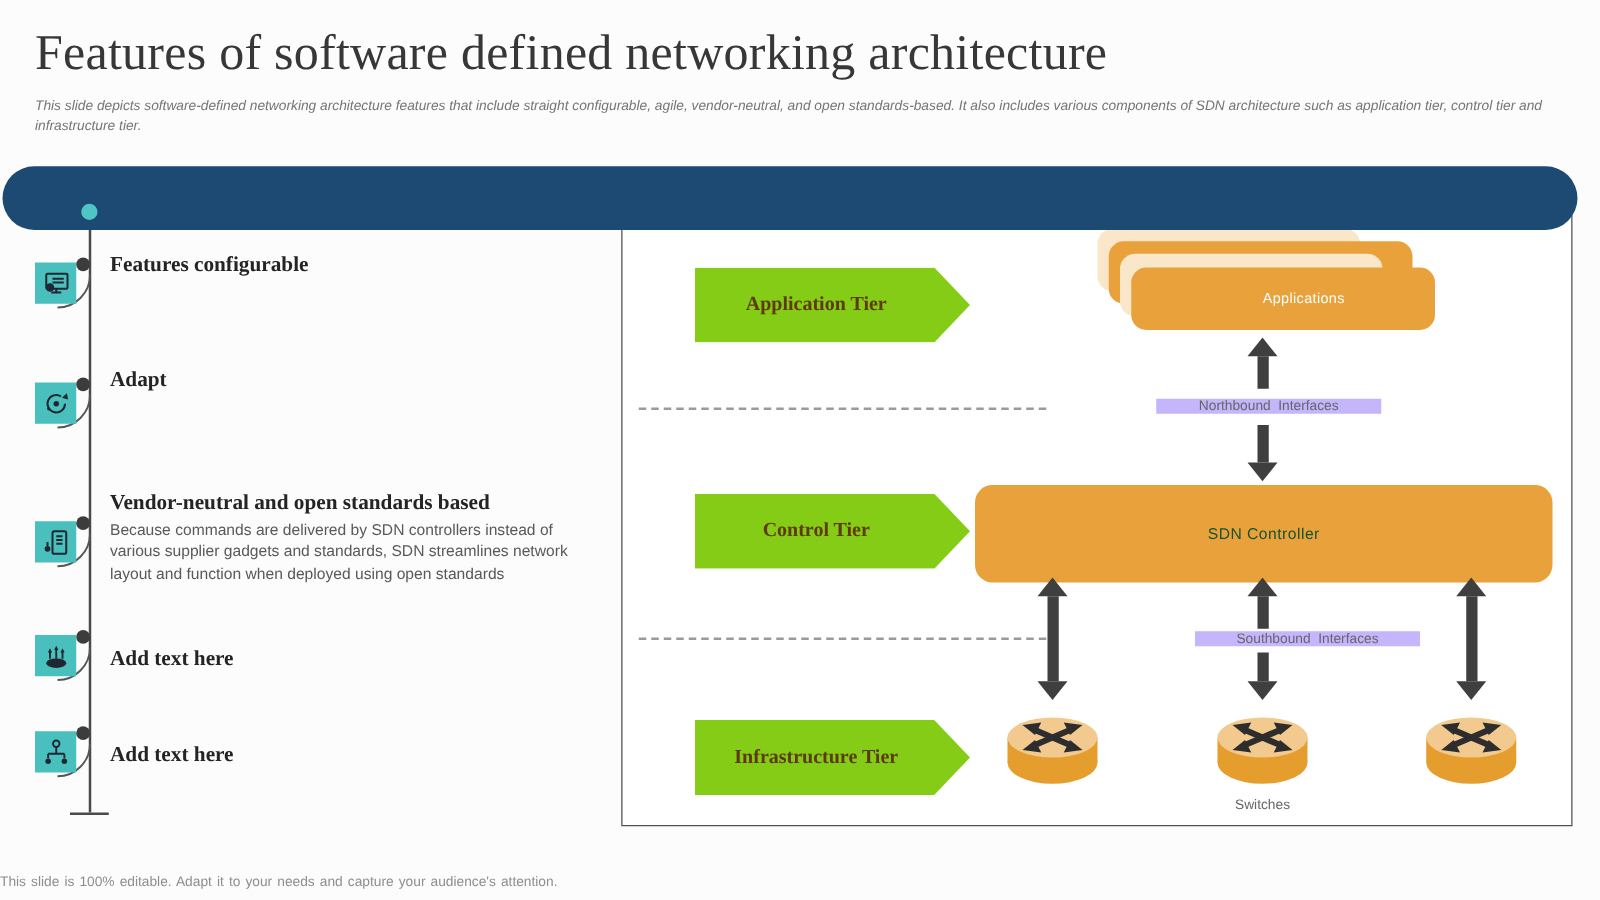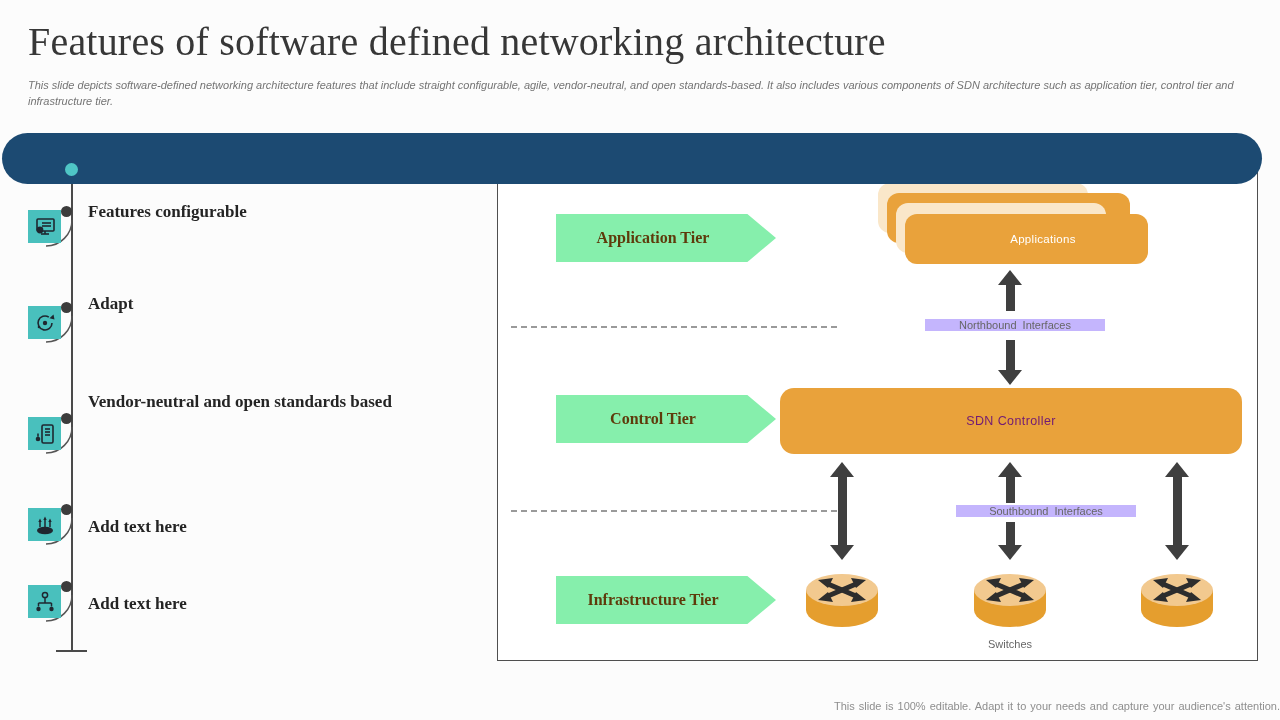--- a/index.html
+++ b/index.html
@@ -49,42 +49,42 @@
   }
   .feat-desc{font-size:12.5px;line-height:1.38;color:#595959;}
 
   
   .dbox{
     left:497px;top:172px;width:759px;height:487px;
     background:#FFFFFF;border:1.5px solid #4F4F4F;z-index:0;
   }
 
   .tier-arrow{
-    left:556px;width:220px;height:48px;background:#86efac;z-index:1;
+    left:556px;width:220px;height:60px;background:#84cc16;z-index:1;
     clip-path:polygon(0 0,87% 0,100% 50%,87% 100%,0 100%);
     display:flex;align-items:center;justify-content:center;
     padding-right:26px;box-sizing:border-box;
   }
   .tier-arrow span{
     font-family:"Liberation Serif","DejaVu Serif",serif;
     font-weight:bold;font-size:16px;color:#5E3A0B;white-space:nowrap;
   }
 
   .app-layer{width:210px;height:50px;border-radius:12px;}
   .layer-cream{background:#FAE7C9;}
   .layer-orange{background:#E9A23B;padding-left:33px;}
   .app-front{
     display:flex;align-items:center;justify-content:center;
     color:#FFFFFF;font-size:11.5px;letter-spacing:.3px;
   }
 
   .sdn-box{
-    left:780px;top:388px;width:462px;height:66px;border-radius:14px;
+    left:780px;top:388px;width:462px;height:78px;border-radius:14px;
     background:#E9A23B;display:flex;align-items:center;justify-content:center;
-    color:#701a75;font-size:12.5px;letter-spacing:.4px;z-index:1;
+    color:#14532d;font-size:12.5px;letter-spacing:.4px;z-index:1;
   }
 
   .varrow{width:24px;z-index:1;}
   .vhead-up{width:0;height:0;margin:0 auto;
     border-left:12px solid transparent;border-right:12px solid transparent;
     border-bottom:15px solid #3F3F3F;}
   .vhead-down{width:0;height:0;margin:0 auto;
     border-left:12px solid transparent;border-right:12px solid transparent;
     border-top:15px solid #3F3F3F;}
   .vshaft{width:9px;margin:0 auto;background:#3F3F3F;}
@@ -93,21 +93,21 @@
 
   .iface-label{
     width:180px;text-align:center;font-size:11px;color:#666;
     word-spacing:3px;z-index:2;background:#c4b5fd;
   }
   .small-label{font-size:11px;color:#666;text-align:center;z-index:1;}
 
   .switch-svg{width:76px;height:64px;z-index:1;}
 
   .footer{
-    left:0;right:0;top:700px;text-align:right;
+    left:0;right:0;top:700px;text-align:left;
     font-size:11px;color:#8E8E8E;word-spacing:1px;
   }
 </style>
 </head>
 <body>
 
 <svg width="0" height="0" style="position:absolute" aria-hidden="true">
   <symbol id="sw-router" viewBox="0 0 76 64">
     <ellipse cx="38" cy="44" rx="36" ry="17" fill="#E59E2E"></ellipse>
     <rect x="2" y="24" width="72" height="20" fill="#E59E2E"></rect>
@@ -179,20 +179,21 @@
     <circle cx="5" cy="17" r="2.3" fill="#1F2730" stroke="none"></circle>
     <line x1="5" y1="14.7" x2="5" y2="11.5"></line>
   </svg>
 </div>
 <div class="abs tl-dot" style="left:61px;top:413px"></div>
 <svg class="abs conn-arc" style="left:40px;top:425px" viewBox="0 0 36 36">
   <path d="M32 2 A26 26 0 0 1 6 28" fill="none" stroke="#555" stroke-width="1.5"></path>
 </svg>
 <div class="abs feat-text" style="top:392px">
   <div class="feat-title">Vendor-neutral and open standards based</div>
+  <div class="feat-desc">Because commands are delivered by SDN controllers instead of various supplier gadgets and standards, SDN streamlines network layout and function when deployed using open standards</div>
 </div>
 
 <div class="abs feat-icon" style="left:28px;top:508px">
   <svg width="24" height="24" viewBox="0 0 24 24" fill="none" stroke="#1F2730" stroke-width="1.5">
     <ellipse cx="12" cy="17.5" rx="8" ry="3.8" fill="#1F2730" stroke="none"></ellipse>
     <line x1="7" y1="14" x2="7" y2="8"></line>
       <line x1="12" y1="14" x2="12" y2="6"></line>
       <line x1="17" y1="14" x2="17" y2="8"></line>
     <polygon points="7,5.5 5.3,9 8.7,9" fill="#1F2730" stroke="none"></polygon>
     <polygon points="12,3.5 10.3,7 13.7,7" fill="#1F2730" stroke="none"></polygon>

